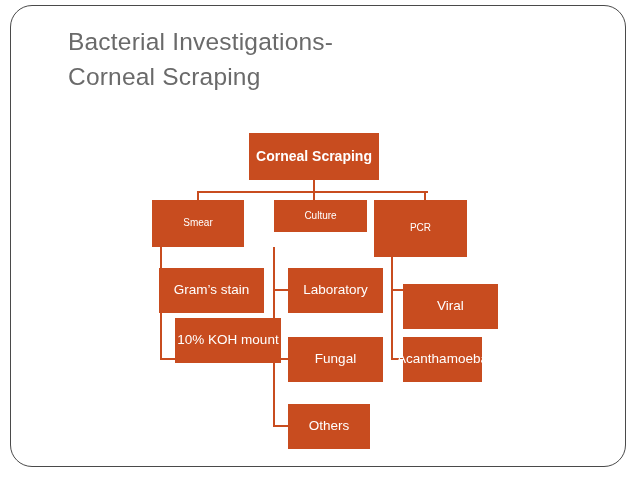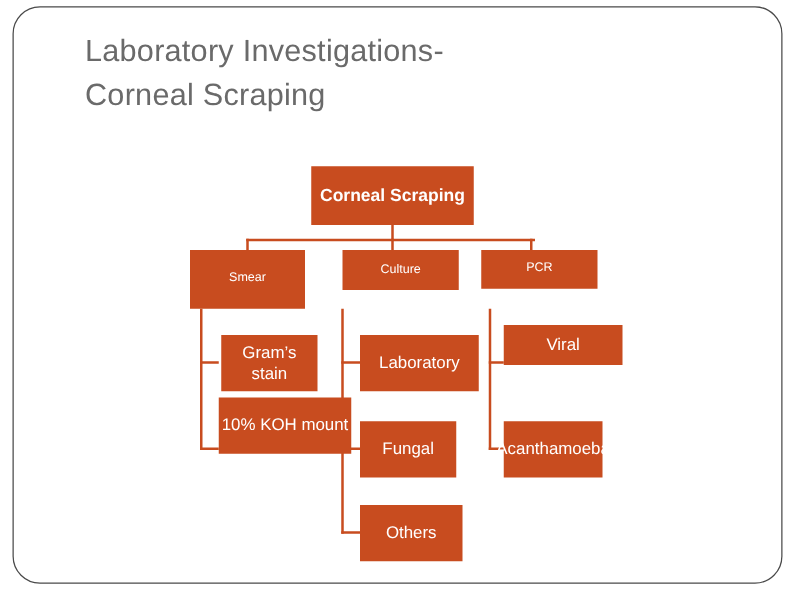--- a/index.html
+++ b/index.html
@@ -63,55 +63,55 @@
   }
 </style>
 </head>
 <body>
 
 <div class="stage">
 
   <div class="slide-frame"></div>
 
   <h1 class="title">
-    <span class="title-line">Laboratory Investigations-</span>
+    <span class="title-line">Bacterial Investigations-</span>
     <span class="title-line">Corneal Scraping</span>
   </h1>
 
   <div>
 
     <div class="node root" style="left:249px;top:133px;width:130px;height:47px">Corneal Scraping</div>
 
     <div class="connector" style="left:313px;top:180px;width:2px;height:12px"></div>
     <div class="connector" style="left:197px;top:191px;width:231px;height:2px"></div>
     <div class="connector" style="left:197px;top:191px;width:2px;height:9px"></div>
     <div class="connector" style="left:313px;top:191px;width:2px;height:9px"></div>
     <div class="connector" style="left:424px;top:191px;width:2px;height:9px"></div>
 
     <div class="node level1" style="left:152px;top:200px;width:92px;height:47px">Smear</div>
     <div class="node level1" style="left:274px;top:200px;width:93px;height:32px">Culture</div>
-    <div class="node level1" style="left:385px;top:200px;width:93px;height:31px">PCR</div>
+    <div class="node level1" style="left:374px;top:200px;width:93px;height:57px">PCR</div>
 
     <div class="connector" style="left:160px;top:247px;width:2px;height:113px"></div>
     <div class="connector" style="left:160px;top:289px;width:15px;height:2px"></div>
     <div class="connector" style="left:160px;top:358px;width:15px;height:2px"></div>
 
     <div class="connector" style="left:273px;top:247px;width:2px;height:180px"></div>
     <div class="connector" style="left:273px;top:289px;width:15px;height:2px"></div>
     <div class="connector" style="left:273px;top:358px;width:15px;height:2px"></div>
     <div class="connector" style="left:273px;top:425px;width:15px;height:2px"></div>
 
     <div class="connector" style="left:391px;top:247px;width:2px;height:113px"></div>
     <div class="connector" style="left:391px;top:289px;width:12px;height:2px"></div>
     <div class="connector" style="left:391px;top:358px;width:12px;height:2px"></div>
 
-    <div class="node" style="left:177px;top:268px;width:77px;height:45px">Gram’s stain</div>
+    <div class="node" style="left:159px;top:268px;width:105px;height:45px">Gram’s stain</div>
     <div class="node" style="left:175px;top:318px;width:106px;height:45px">10% KOH mount</div>
 
     <div class="node" style="left:288px;top:268px;width:95px;height:45px">Laboratory</div>
-    <div class="node" style="left:288px;top:337px;width:77px;height:45px">Fungal</div>
+    <div class="node" style="left:288px;top:337px;width:95px;height:45px">Fungal</div>
     <div class="node" style="left:288px;top:404px;width:82px;height:45px">Others</div>
 
-    <div class="node" style="left:403px;top:260px;width:95px;height:32px">Viral</div>
+    <div class="node" style="left:403px;top:284px;width:95px;height:45px">Viral</div>
     <div class="node" style="left:403px;top:337px;width:79px;height:45px">Acanthamoeba</div>
 
   </div>
 </div>
 
 </body></html>

